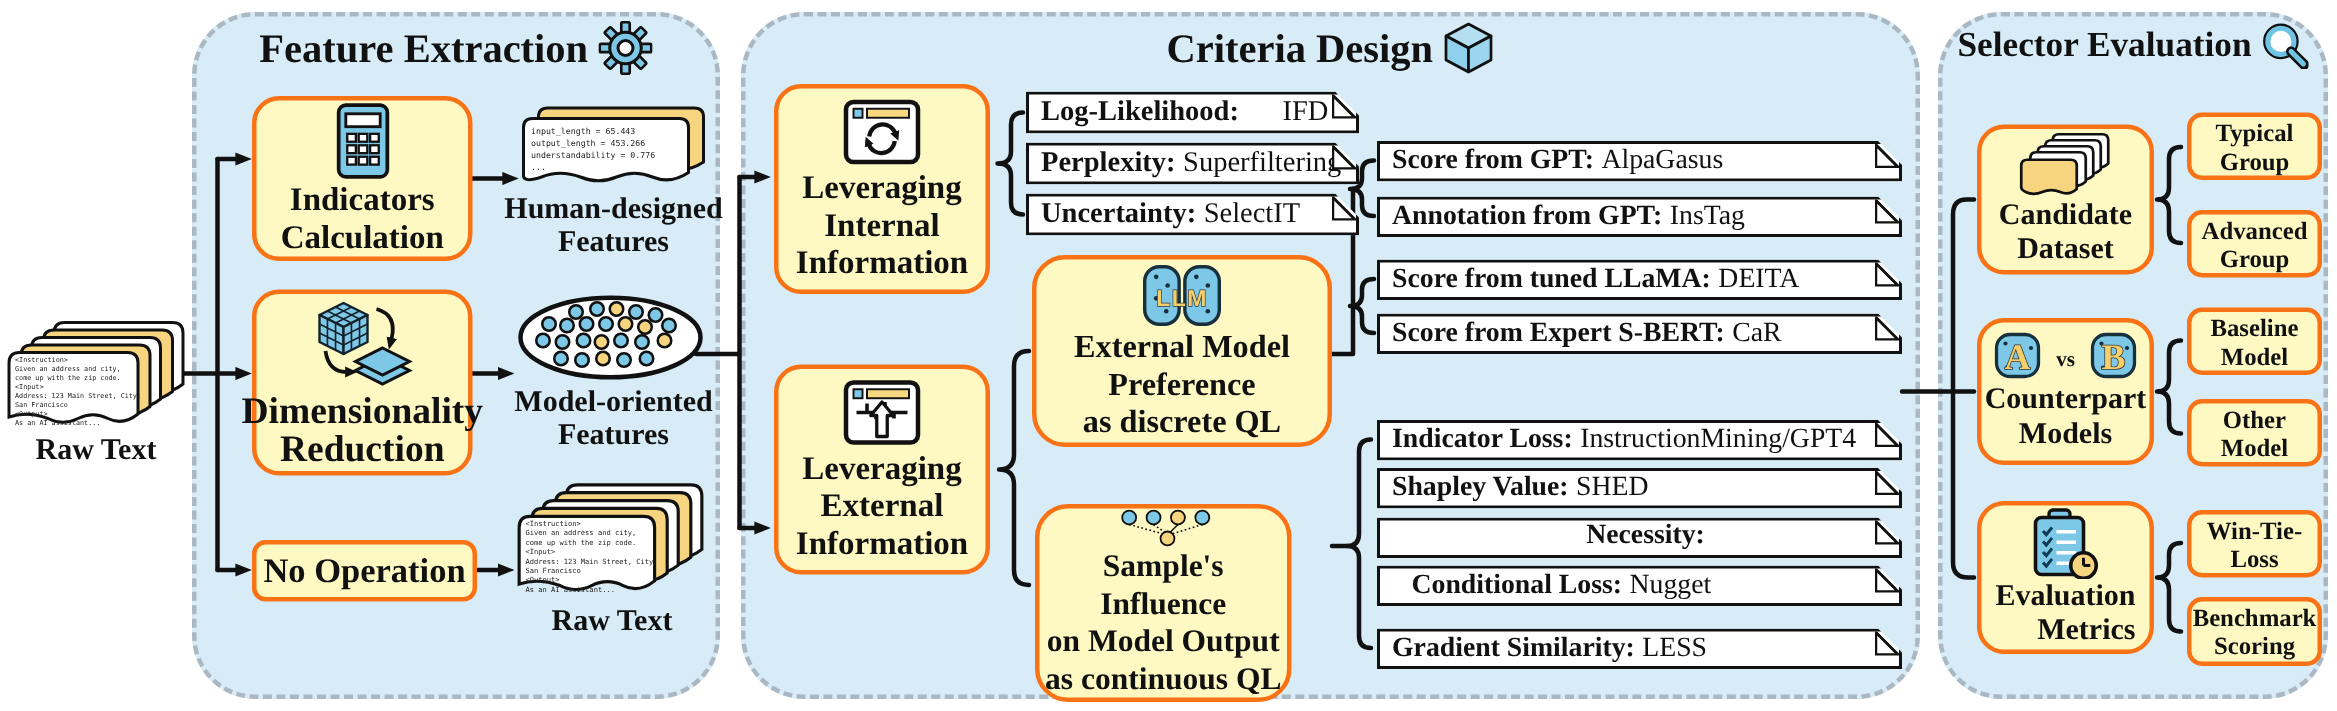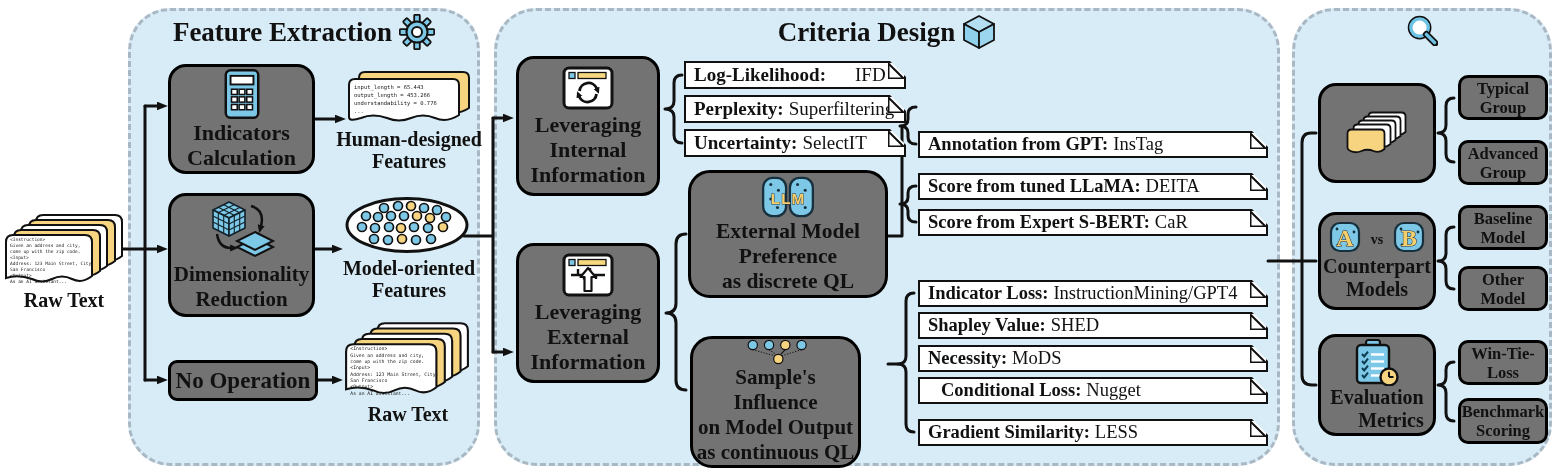--- a/index.html
+++ b/index.html
@@ -2,21 +2,21 @@
 <html><head>
 <meta charset="utf-8">
 <style>
   html,body{margin:0;padding:0;background:#fff;}
   #canvas{position:relative;width:1558px;height:474px;background:#ffffff;overflow:hidden;
           font-family:"Liberation Serif","DejaVu Serif",serif;color:#111;}
   .panel{position:absolute;background:#d8ecf7;border:3px dashed #a9b8c2;border-radius:42px;box-sizing:border-box;z-index:0;}
   .ptitle{position:absolute;left:0;right:0;top:8px;display:flex;align-items:center;justify-content:center;gap:7px;
           font-weight:bold;font-size:27px;z-index:2;}
   #wires{position:absolute;left:0;top:0;z-index:1;}
-  .box{position:absolute;background:#737373;border:3px solid #000000;border-radius:18px;box-sizing:border-box;
+  .box{position:absolute;background:#fef9c3;border:3px solid #f97316;border-radius:18px;box-sizing:border-box;
        display:flex;flex-direction:column;align-items:center;justify-content:center;text-align:center;z-index:2;}
   .lbl{font-weight:bold;white-space:pre-line;}
   .flabel{position:absolute;text-align:center;font-weight:bold;white-space:pre-line;font-size:20px;line-height:22px;z-index:2;}
   .iconwrap{position:absolute;z-index:2;}
   .note{position:absolute;background:#fff;border:2.5px solid #111;box-sizing:border-box;z-index:2;
         display:flex;align-items:center;padding-left:8px;white-space:nowrap;
         clip-path:polygon(0 0, calc(100% - 16px) 0, 100% 16px, 100% 100%, 0 100%);}
   .note .fold{position:absolute;top:0;right:0;}
   .term{font-weight:bold;}
   .method{margin-left:5px;}
@@ -97,20 +97,21 @@
     <svg width="34" height="36" viewBox="0 0 34 36">
       <g stroke="#111" stroke-width="1.8" stroke-linejoin="round">
         <polygon points="17,2 32,10 17,18 2,10" fill="#b4def2"></polygon>
         <polygon points="2,10 17,18 17,34 2,26" fill="#8fd0ec"></polygon>
         <polygon points="32,10 17,18 17,34 32,26" fill="#9cd6ee"></polygon>
       </g>
     </svg>
   </div>
 
   <div class="ptitle" style="left:1292px;width:260px;top:15px;font-size:23.5px;">
+    <span>Selector Evaluation</span>
     <svg width="31" height="31" viewBox="0 0 32 32">
       <circle cx="13" cy="13" r="9" fill="#fff" stroke="#111" stroke-width="6.5"></circle>
       <circle cx="13" cy="13" r="9" fill="#fff" stroke="#6fc3e4" stroke-width="3.5"></circle>
       <line x1="20" y1="20" x2="29" y2="29" stroke="#111" stroke-width="7" stroke-linecap="round"></line>
       <line x1="20" y1="20" x2="28.5" y2="28.5" stroke="#6fc3e4" stroke-width="3.5" stroke-linecap="round"></line>
     </svg>
   </div>
 
   <div class="iconwrap" style="left:4px;top:212px;">
     <svg width="120" height="78" viewBox="0 0 120 78">
@@ -168,21 +169,21 @@
       <polygon points="48,40 66,49 48,58 30,49" fill="#7dc8e7" stroke="#111" stroke-width="2"></polygon>
       <polygon points="48,34 66,43 48,52 30,43" fill="#7dc8e7" stroke="#111" stroke-width="2"></polygon>
       <path d="M44 8 Q58 12 54 28" fill="none" stroke="#111" stroke-width="2.5" marker-end="url(#arrow2)"></path>
       <path d="M10 36 Q12 50 24 50" fill="none" stroke="#111" stroke-width="2.5" marker-end="url(#arrow2)"></path>
       <defs>
         <marker id="arrow2" viewBox="0 0 10 8" refX="1" refY="4" markerWidth="9" markerHeight="8" orient="auto-start-reverse" markerUnits="userSpaceOnUse">
           <path d="M0 0 L9 4 L0 8 Z" fill="#111"></path>
         </marker>
       </defs>
     </svg>
-    <div class="lbl" style="font-size:21px;line-height:25px;">Dimensionality
+    <div class="lbl" style="font-size:25px;line-height:25px;">Dimensionality
 Reduction</div>
   </div>
 
   <div class="box" style="left:168px;top:360px;width:150px;height:41px;border-radius:9px;">
     <div class="lbl" style="font-size:23px;">No Operation</div>
   </div>
 
   <div class="iconwrap" style="left:347px;top:70px;">
     <svg width="124" height="58" viewBox="0 0 124 58">
       <g stroke="#111" stroke-width="2">
@@ -345,20 +346,27 @@
       </svg>
   </div>
   <div class="note col1" style="left:684px;top:129px;width:222px;height:28px;">
     <span class="term">Uncertainty:</span>
     <span class="method">SelectIT</span>
     <svg class="fold" width="16" height="16">
         <path d="M0.5 0.5 L15.5 15.5 L0.5 15.5 Z" fill="#fff" stroke="#111" stroke-width="2"></path>
       </svg>
   </div>
 
+  <div class="note col2" style="left:918px;top:94px;width:350px;height:27px;">
+    <span class="term">Score from GPT:</span>
+    <span class="method">AlpaGasus</span>
+    <svg class="fold" width="16" height="16">
+        <path d="M0.5 0.5 L15.5 15.5 L0.5 15.5 Z" fill="#fff" stroke="#111" stroke-width="2"></path>
+      </svg>
+  </div>
   <div class="note col2" style="left:918px;top:131px;width:350px;height:27px;">
     <span class="term">Annotation from GPT:</span>
     <span class="method">InsTag</span>
     <svg class="fold" width="16" height="16">
         <path d="M0.5 0.5 L15.5 15.5 L0.5 15.5 Z" fill="#fff" stroke="#111" stroke-width="2"></path>
       </svg>
   </div>
   <div class="note col2" style="left:918px;top:173px;width:350px;height:27px;">
     <span class="term">Score from tuned LLaMA:</span>
     <span class="method">DEITA</span>
@@ -381,21 +389,21 @@
         <path d="M0.5 0.5 L15.5 15.5 L0.5 15.5 Z" fill="#fff" stroke="#111" stroke-width="2"></path>
       </svg>
   </div>
   <div class="note col2" style="left:918px;top:312px;width:350px;height:27px;">
     <span class="term">Shapley Value:</span>
     <span class="method">SHED</span>
     <svg class="fold" width="16" height="16">
         <path d="M0.5 0.5 L15.5 15.5 L0.5 15.5 Z" fill="#fff" stroke="#111" stroke-width="2"></path>
       </svg>
   </div>
-  <div class="note col2" style="left:918px;top:345px;width:350px;height:27px;">
+  <div class="note col2" style="left:918px;top:345px;width:350px;height:27px;flex-direction:column;">
     <span class="term">Necessity:</span>
     <span class="method">MoDS</span>
     <svg class="fold" width="16" height="16">
         <path d="M0.5 0.5 L15.5 15.5 L0.5 15.5 Z" fill="#fff" stroke="#111" stroke-width="2"></path>
       </svg>
   </div>
   <div class="note col2" style="left:918px;top:377px;width:350px;height:27px;padding-left:21px;">
     <span class="term">Conditional Loss:</span>
     <span class="method">Nugget</span>
     <svg class="fold" width="16" height="16">
@@ -413,20 +421,22 @@
   <div class="box" style="left:1318px;top:83px;width:118px;height:100px;">
     <svg width="62" height="44" viewBox="0 0 62 44">
       <g stroke="#111" stroke-width="1.8">
         <path d="M1.5 5.5 Q1.5 1.5 5.5 1.5 L34.5 1.5 Q38.5 1.5 38.5 5.5 L38.5 21 Q33.5 25.5 27.5 23 Q21.5 20.5 15.5 23 Q9.5 25.5 4.5 23 Q1.5 21.5 1.5 20 Z" transform="translate(21,0)" fill="#fff"></path>
         <path d="M1.5 5.5 Q1.5 1.5 5.5 1.5 L34.5 1.5 Q38.5 1.5 38.5 5.5 L38.5 21 Q33.5 25.5 27.5 23 Q21.5 20.5 15.5 23 Q9.5 25.5 4.5 23 Q1.5 21.5 1.5 20 Z" transform="translate(16,4)" fill="#fff"></path>
         <path d="M1.5 5.5 Q1.5 1.5 5.5 1.5 L34.5 1.5 Q38.5 1.5 38.5 5.5 L38.5 21 Q33.5 25.5 27.5 23 Q21.5 20.5 15.5 23 Q9.5 25.5 4.5 23 Q1.5 21.5 1.5 20 Z" transform="translate(11,8)" fill="#fff"></path>
         <path d="M1.5 5.5 Q1.5 1.5 5.5 1.5 L34.5 1.5 Q38.5 1.5 38.5 5.5 L38.5 21 Q33.5 25.5 27.5 23 Q21.5 20.5 15.5 23 Q9.5 25.5 4.5 23 Q1.5 21.5 1.5 20 Z" transform="translate(6,12)" fill="#fff"></path>
         <path d="M1.5 5.5 Q1.5 1.5 5.5 1.5 L34.5 1.5 Q38.5 1.5 38.5 5.5 L38.5 21 Q33.5 25.5 27.5 23 Q21.5 20.5 15.5 23 Q9.5 25.5 4.5 23 Q1.5 21.5 1.5 20 Z" transform="translate(0,17)" fill="#f6d480"></path>
       </g>
     </svg>
+    <div class="lbl" style="font-size:20px;line-height:23px;">Candidate
+Dataset</div>
   </div>
 
   <div class="box child" style="left:1458px;top:75px;width:90px;height:45px;">
     <div class="lbl">Typical
 Group</div>
   </div>
   <div class="box child" style="left:1458px;top:140px;width:90px;height:45px;">
     <div class="lbl">Advanced
 Group</div>
   </div>

